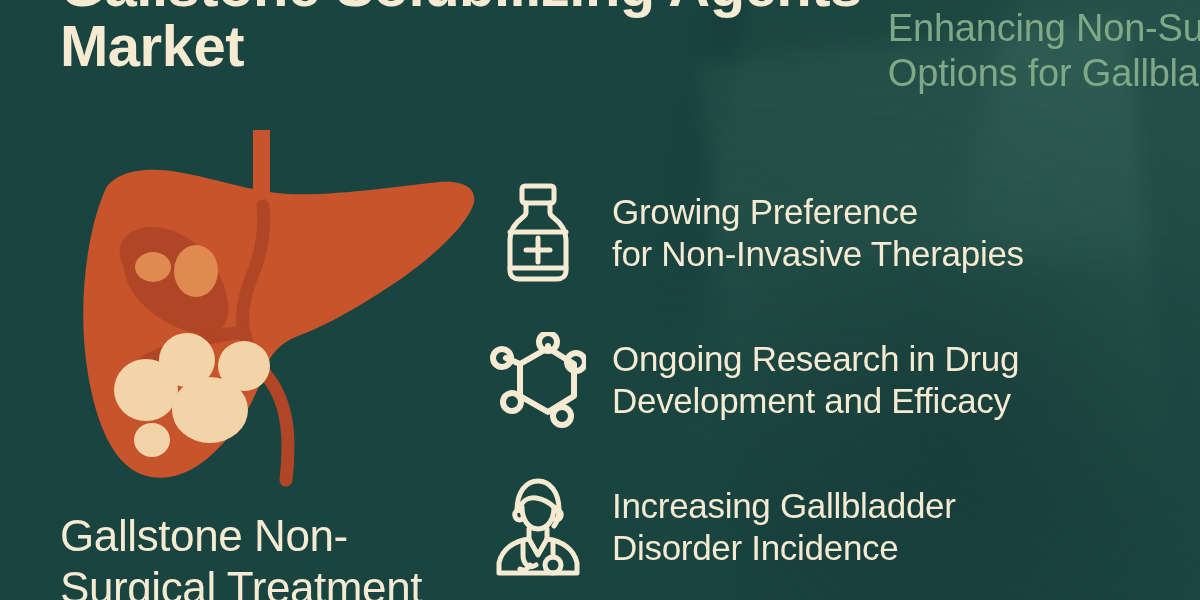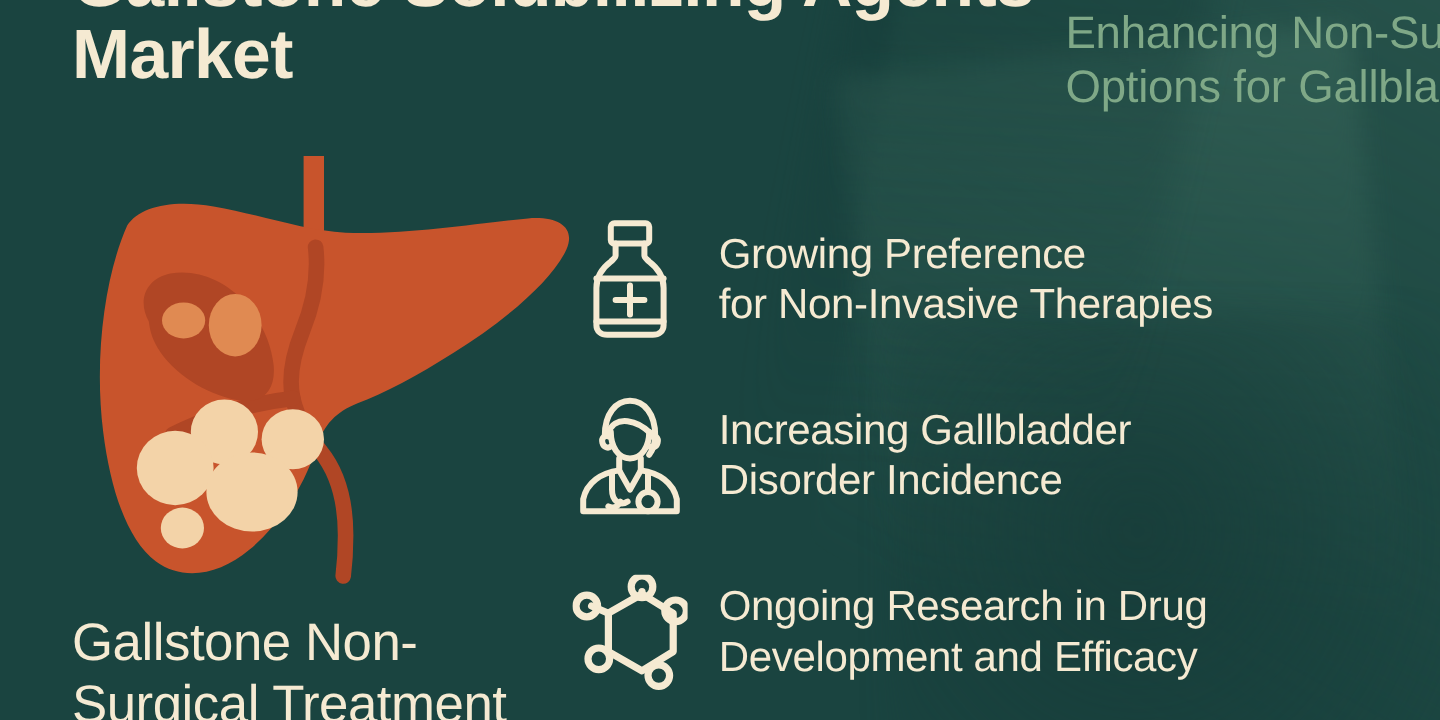--- a/index.html
+++ b/index.html
@@ -81,21 +81,21 @@
   .liver-wrap {
     position:absolute;
     left:48px; top:128px;
     width:440px; height:360px;
   }
   .liver-wrap svg { display:block; width:100%; height:100%; }
 
   
   .bullets {
     position:absolute;
-    left:475px; top:180px;
+    left:488px; top:180px;
     width:700px;
     display:flex;
     flex-direction:column;
     gap:42px;
   }
   .bullet {
     display:flex;
     align-items:center;
     gap:24px;
   }
@@ -210,67 +210,67 @@
           <line x1="37" y1="55" x2="37" y2="79"></line>
           <line x1="25" y1="67" x2="49" y2="67"></line>
         </svg>
       </div>
       <div class="bullet-text">Growing Preference
 for Non-Invasive Therapies</div>
     </div>
 
     <div class="bullet">
       <div class="bullet-icon">
-        <svg width="92" height="100" viewBox="0 0 92 100" fill="none" stroke="#f5ead2" stroke-width="5" stroke-linejoin="round" stroke-linecap="round">
-
-          <path d="M25 33 C25 15, 34 4, 46 4 C58 4, 67 15, 67 33 C67 40, 65 45, 62 49"></path>
-
-          <path d="M30 30 C30 42, 36 52, 46 52 C56 52, 62 42, 62 30"></path>
-
-          <path d="M28 31 C30 24, 36 20, 44 21 C52 22, 58 26, 63 31"></path>
-
-          <path d="M29 34 C25 32, 22 35, 23 39 C24 43, 28 44, 30 42"></path>
-          <path d="M63 34 C67 32, 70 35, 69 39 C68 43, 64 44, 62 42"></path>
-
-          <path d="M37 52 L37 62 M55 52 L55 62"></path>
-          <path d="M37 62 C22 64, 10 72, 7 86 L7 96 L85 96 L85 86 C82 72, 70 64, 55 62"></path>
-
-          <path d="M37 62 L46 78 L55 62"></path>
-
-          <path d="M31 64 L31 78 C31 88, 38 92, 44 88"></path>
-          <path d="M61 64 L61 80"></path>
-          <circle cx="61" cy="88" r="8"></circle>
-          <path d="M38 88 C36 92, 32 94, 28 92"></path>
-        </svg>
-      </div>
-      <div class="bullet-text">Increasing Gallbladder
-Disorder Incidence</div>
-    </div>
-
-    <div class="bullet">
-      <div class="bullet-icon">
         <svg width="96" height="96" viewBox="0 0 96 96" fill="none" stroke="#f5ead2" stroke-width="6" stroke-linejoin="round" stroke-linecap="round">
 
           <path d="M30 32 L30 64 L58 80 L84 64 L84 32 L58 16 Z"></path>
 
           <line x1="58" y1="16" x2="58" y2="14"></line>
 
           <line x1="30" y1="32" x2="16" y2="26"></line>
 
           <circle cx="58" cy="10" r="9"></circle>
           <circle cx="12" cy="26" r="9"></circle>
           <circle cx="86" cy="30" r="9"></circle>
           <circle cx="22" cy="70" r="9"></circle>
           <circle cx="72" cy="84" r="9"></circle>
         </svg>
       </div>
       <div class="bullet-text">Ongoing Research in Drug
 Development and Efficacy</div>
     </div>
 
+    <div class="bullet">
+      <div class="bullet-icon">
+        <svg width="92" height="100" viewBox="0 0 92 100" fill="none" stroke="#f5ead2" stroke-width="5" stroke-linejoin="round" stroke-linecap="round">
+
+          <path d="M25 33 C25 15, 34 4, 46 4 C58 4, 67 15, 67 33 C67 40, 65 45, 62 49"></path>
+
+          <path d="M30 30 C30 42, 36 52, 46 52 C56 52, 62 42, 62 30"></path>
+
+          <path d="M28 31 C30 24, 36 20, 44 21 C52 22, 58 26, 63 31"></path>
+
+          <path d="M29 34 C25 32, 22 35, 23 39 C24 43, 28 44, 30 42"></path>
+          <path d="M63 34 C67 32, 70 35, 69 39 C68 43, 64 44, 62 42"></path>
+
+          <path d="M37 52 L37 62 M55 52 L55 62"></path>
+          <path d="M37 62 C22 64, 10 72, 7 86 L7 96 L85 96 L85 86 C82 72, 70 64, 55 62"></path>
+
+          <path d="M37 62 L46 78 L55 62"></path>
+
+          <path d="M31 64 L31 78 C31 88, 38 92, 44 88"></path>
+          <path d="M61 64 L61 80"></path>
+          <circle cx="61" cy="88" r="8"></circle>
+          <path d="M38 88 C36 92, 32 94, 28 92"></path>
+        </svg>
+      </div>
+      <div class="bullet-text">Increasing Gallbladder
+Disorder Incidence</div>
+    </div>
+
   </div>
 
   <div class="caption">
     <div class="caption-line">Gallstone Non-</div>
     <div class="caption-line">Surgical Treatment</div>
   </div>
 
 </div>
 
 </body></html>

